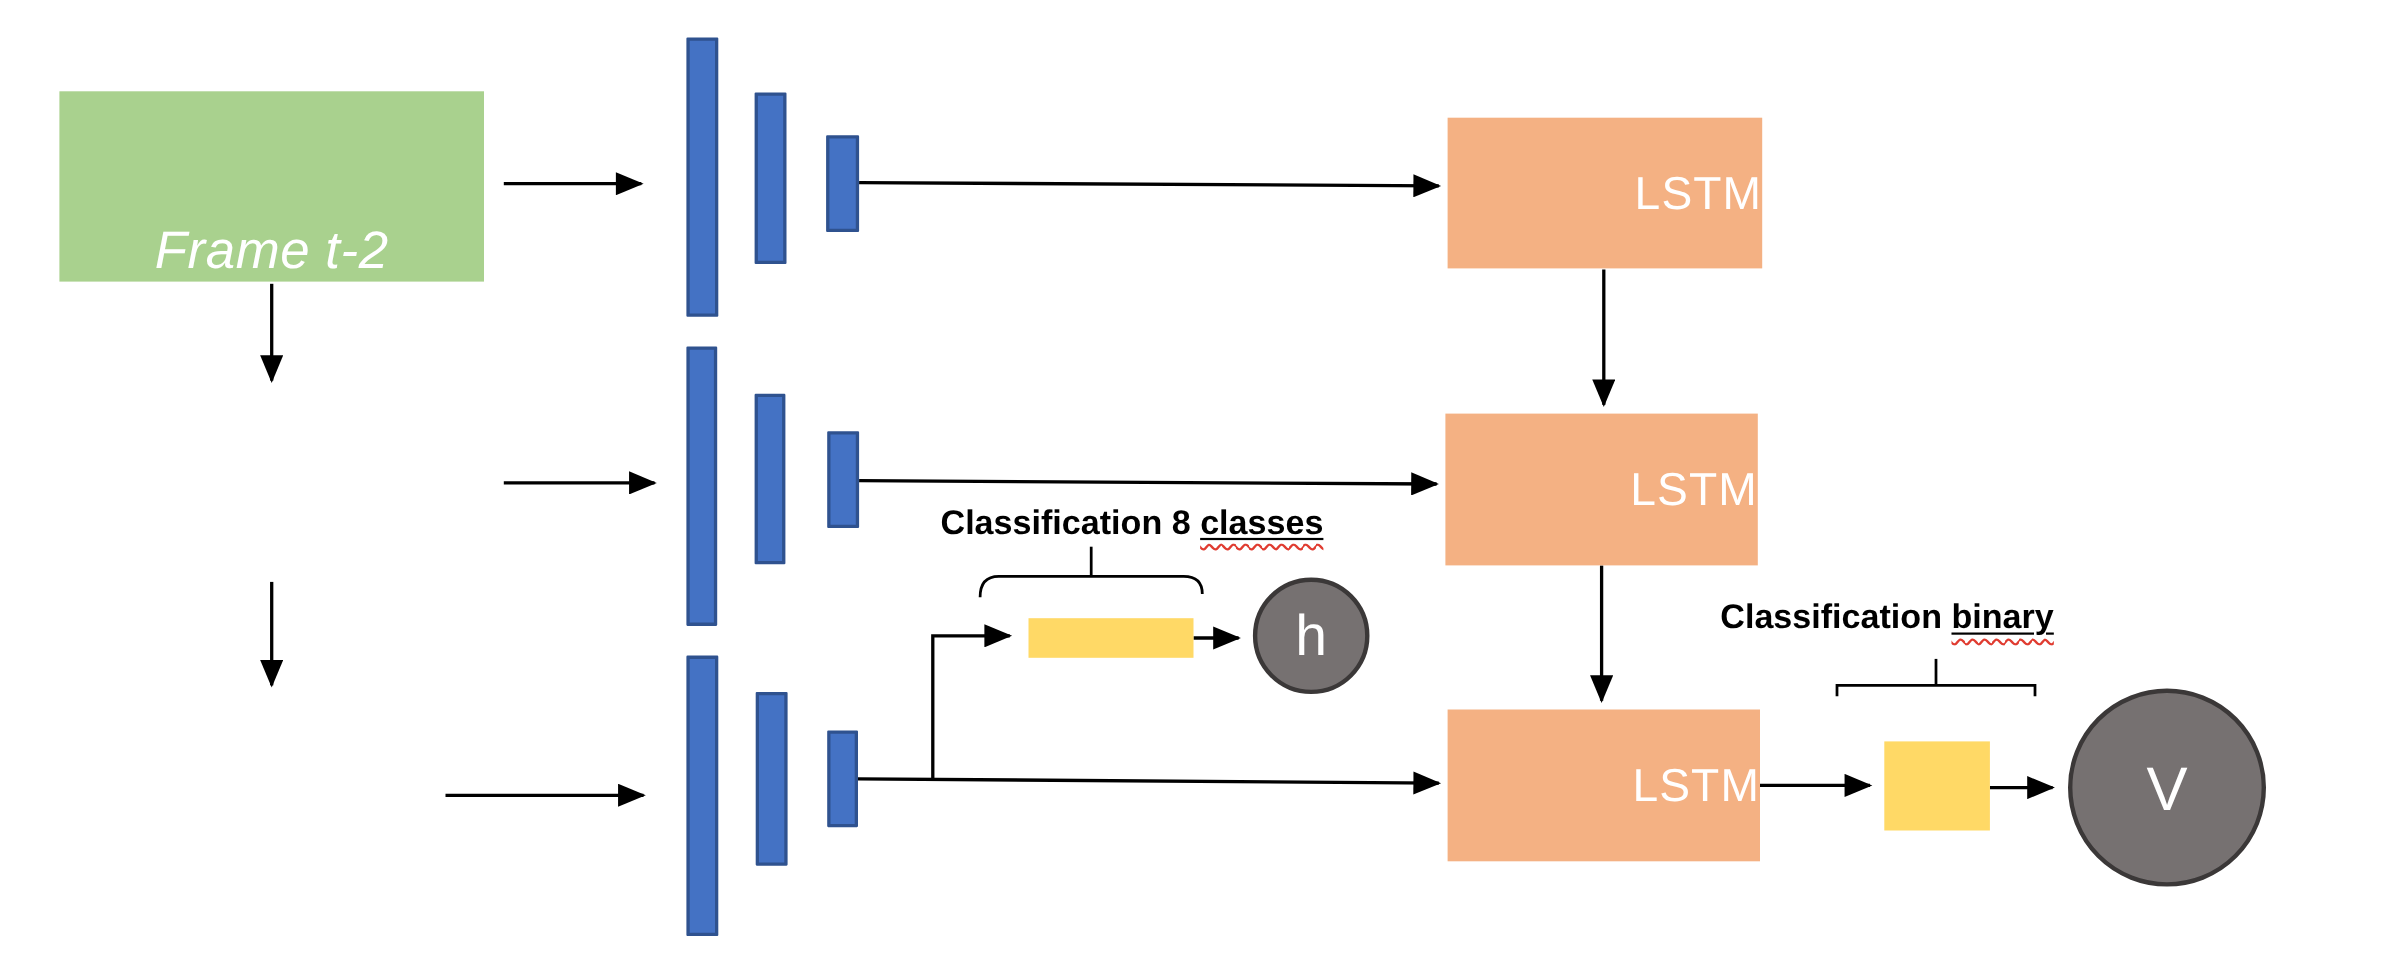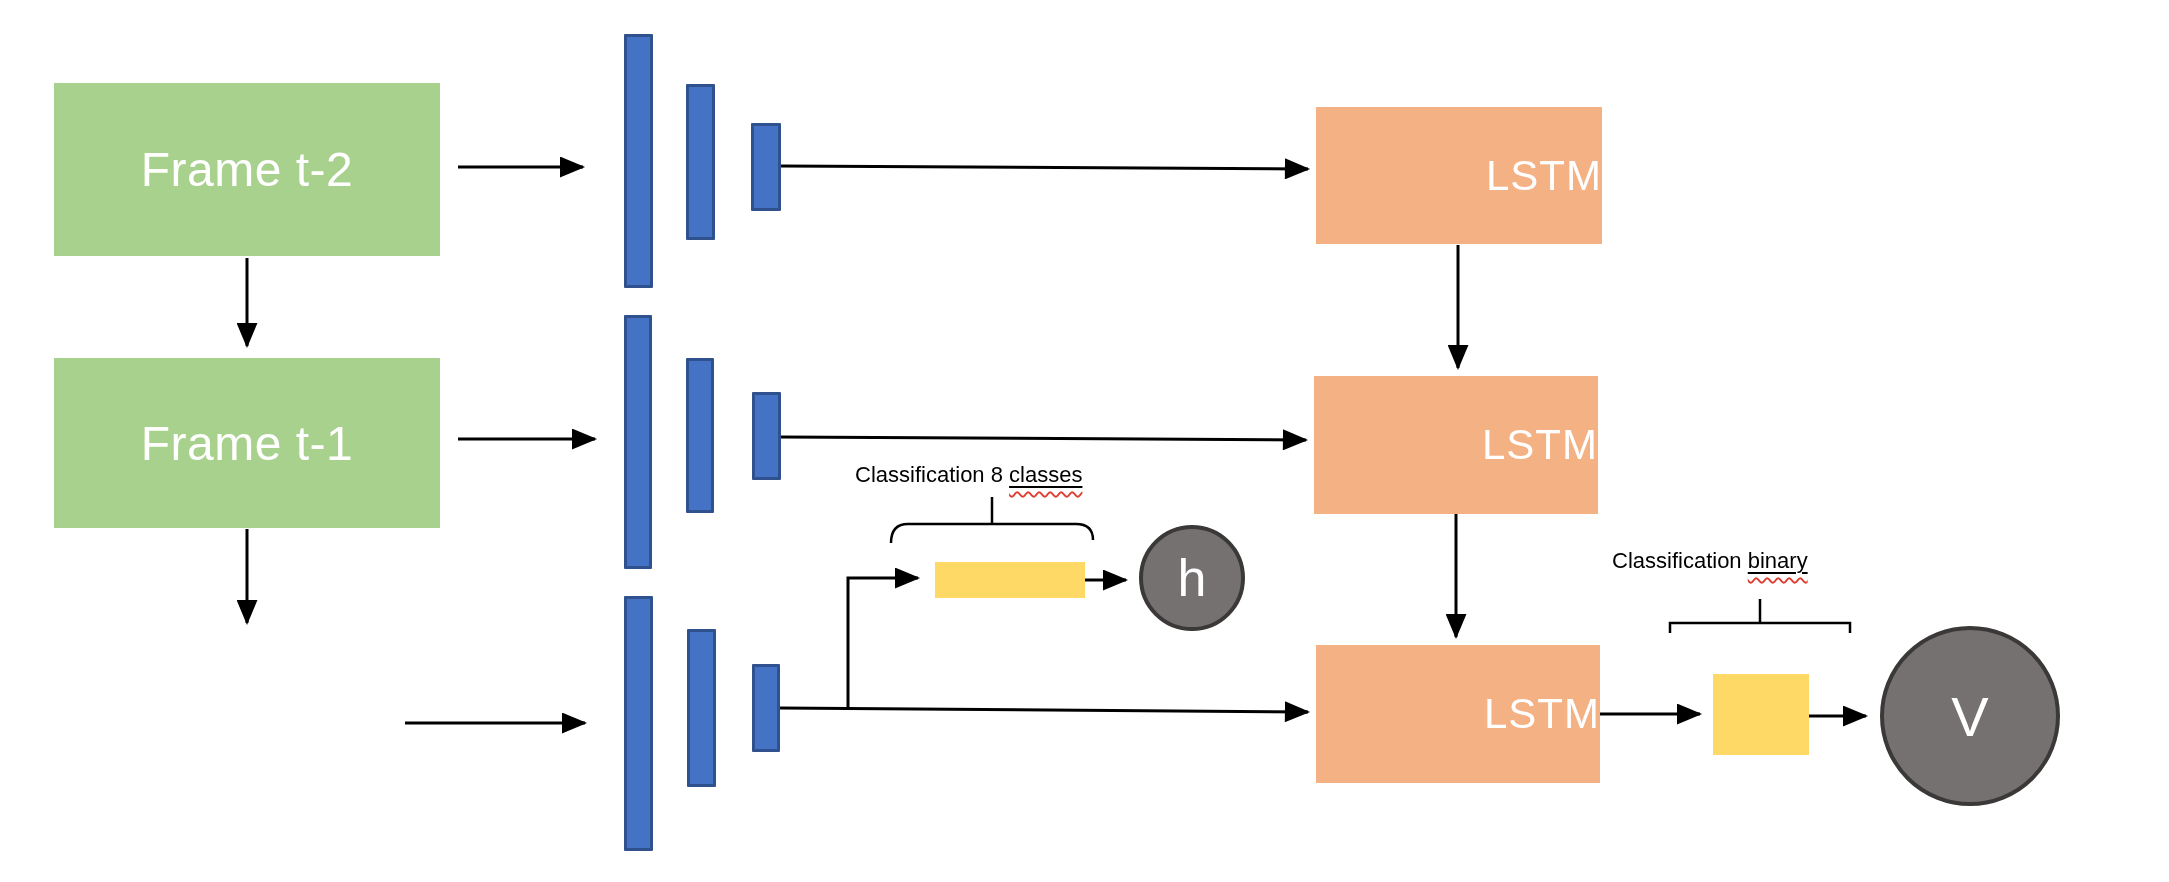--- a/index.html
+++ b/index.html
@@ -14,43 +14,43 @@
     position:relative;width:2169px;height:882px;overflow:hidden;
     background:var(--background);
     font-family:"Liberation Sans",sans-serif;
   }
   .connectors{position:absolute;left:0;top:0;}
   .arrow path{stroke:var(--arrow);stroke-width:3;fill:none;}
   .ah-fill{fill:var(--arrow);}
   .brace path{stroke:var(--label-text);stroke-width:2.5;fill:none;}
   .frame-box{
     position:absolute;background:var(--frame-fill);color:var(--frame-text);
-    display:flex;align-items:center;justify-content:center;
-    font-size:48px;letter-spacing:0.5px;
+    display:flex;align-items:flex-end;justify-content:center;
+    font-size:48px;letter-spacing:0.5px;font-style:italic;
   }
   .lstm-box{
     position:absolute;background:var(--lstm-fill);color:var(--lstm-text);
     display:flex;align-items:center;justify-content:flex-end;
     font-size:42px;letter-spacing:1px;
   }
   .cnn-bar{
     position:absolute;background:var(--cnn-bar-fill);
     border:3px solid var(--cnn-bar-border);box-sizing:border-box;border-radius:1px;
   }
   .fc-layer{position:absolute;background:var(--fc-fill);}
   .out-node{
     position:absolute;background:var(--node-fill);color:var(--node-text);
     border:4px solid var(--node-border);border-radius:50%;box-sizing:border-box;
     display:flex;align-items:center;justify-content:center;
   }
   .out-node.small{font-size:52px;}
   .out-node.large{font-size:56px;}
   .cls-label{
-    position:absolute;color:var(--label-text);font-size:22px;
-    text-align:left;white-space:nowrap;line-height:34px;
+    position:absolute;color:var(--label-text);font-size:31px;
+    text-align:center;white-space:nowrap;line-height:34px;font-weight:bold;
   }
   .flagged{
     text-decoration:underline;text-decoration-color:var(--label-text);
     text-decoration-thickness:2px;text-underline-offset:4px;
   }
   .flagged-inner{
     text-decoration:underline wavy var(--spellcheck-squiggle);
     text-decoration-thickness:1.5px;text-underline-offset:9px;
   }
 </style>
@@ -85,23 +85,20 @@
       <path d="M891,543 Q891,524 908,524 L1076,524 Q1093,524 1093,540"></path>
       <path d="M992,524 V497"></path>
       <path d="M1670,633 V623 H1850 V633"></path>
       <path d="M1760,623 V599"></path>
     </g>
   </svg>
 
   <div class="frame-box" style="left:54px;top:83px;width:386px;height:173px">
     <span>Frame t-2</span>
   </div>
-  <div class="frame-box" style="left:54px;top:358px;width:386px;height:170px">
-    <span>Frame t-1</span>
-  </div>
 
   <div>
     <div class="cnn-bar" style="left:624px;top:34px;width:29px;height:254px"></div>
     <div class="cnn-bar" style="left:686px;top:84px;width:29px;height:156px"></div>
     <div class="cnn-bar" style="left:751px;top:123px;width:30px;height:88px"></div>
   </div>
   <div>
     <div class="cnn-bar" style="left:624px;top:315px;width:28px;height:254px"></div>
     <div class="cnn-bar" style="left:686px;top:358px;width:28px;height:155px"></div>
     <div class="cnn-bar" style="left:752px;top:392px;width:29px;height:88px"></div>
@@ -128,17 +125,17 @@
   <div class="out-node small" style="left:1139px;top:525px;width:106px;height:106px">
     <span>h</span>
   </div>
   <div class="out-node large" style="left:1880px;top:626px;width:180px;height:180px">
     <span>V</span>
   </div>
 
   <div class="cls-label" style="left:855px;top:458px;width:330px">
     <span>Classification 8 </span><span class="flagged"><span class="flagged-inner">classes</span></span>
   </div>
-  <div class="cls-label" style="left:1612px;top:544px;width:335px">
+  <div class="cls-label" style="left:1548px;top:544px;width:335px">
     <span>Classification </span><span class="flagged"><span class="flagged-inner">binary</span></span>
   </div>
 
 </div>
 
 </body></html>

